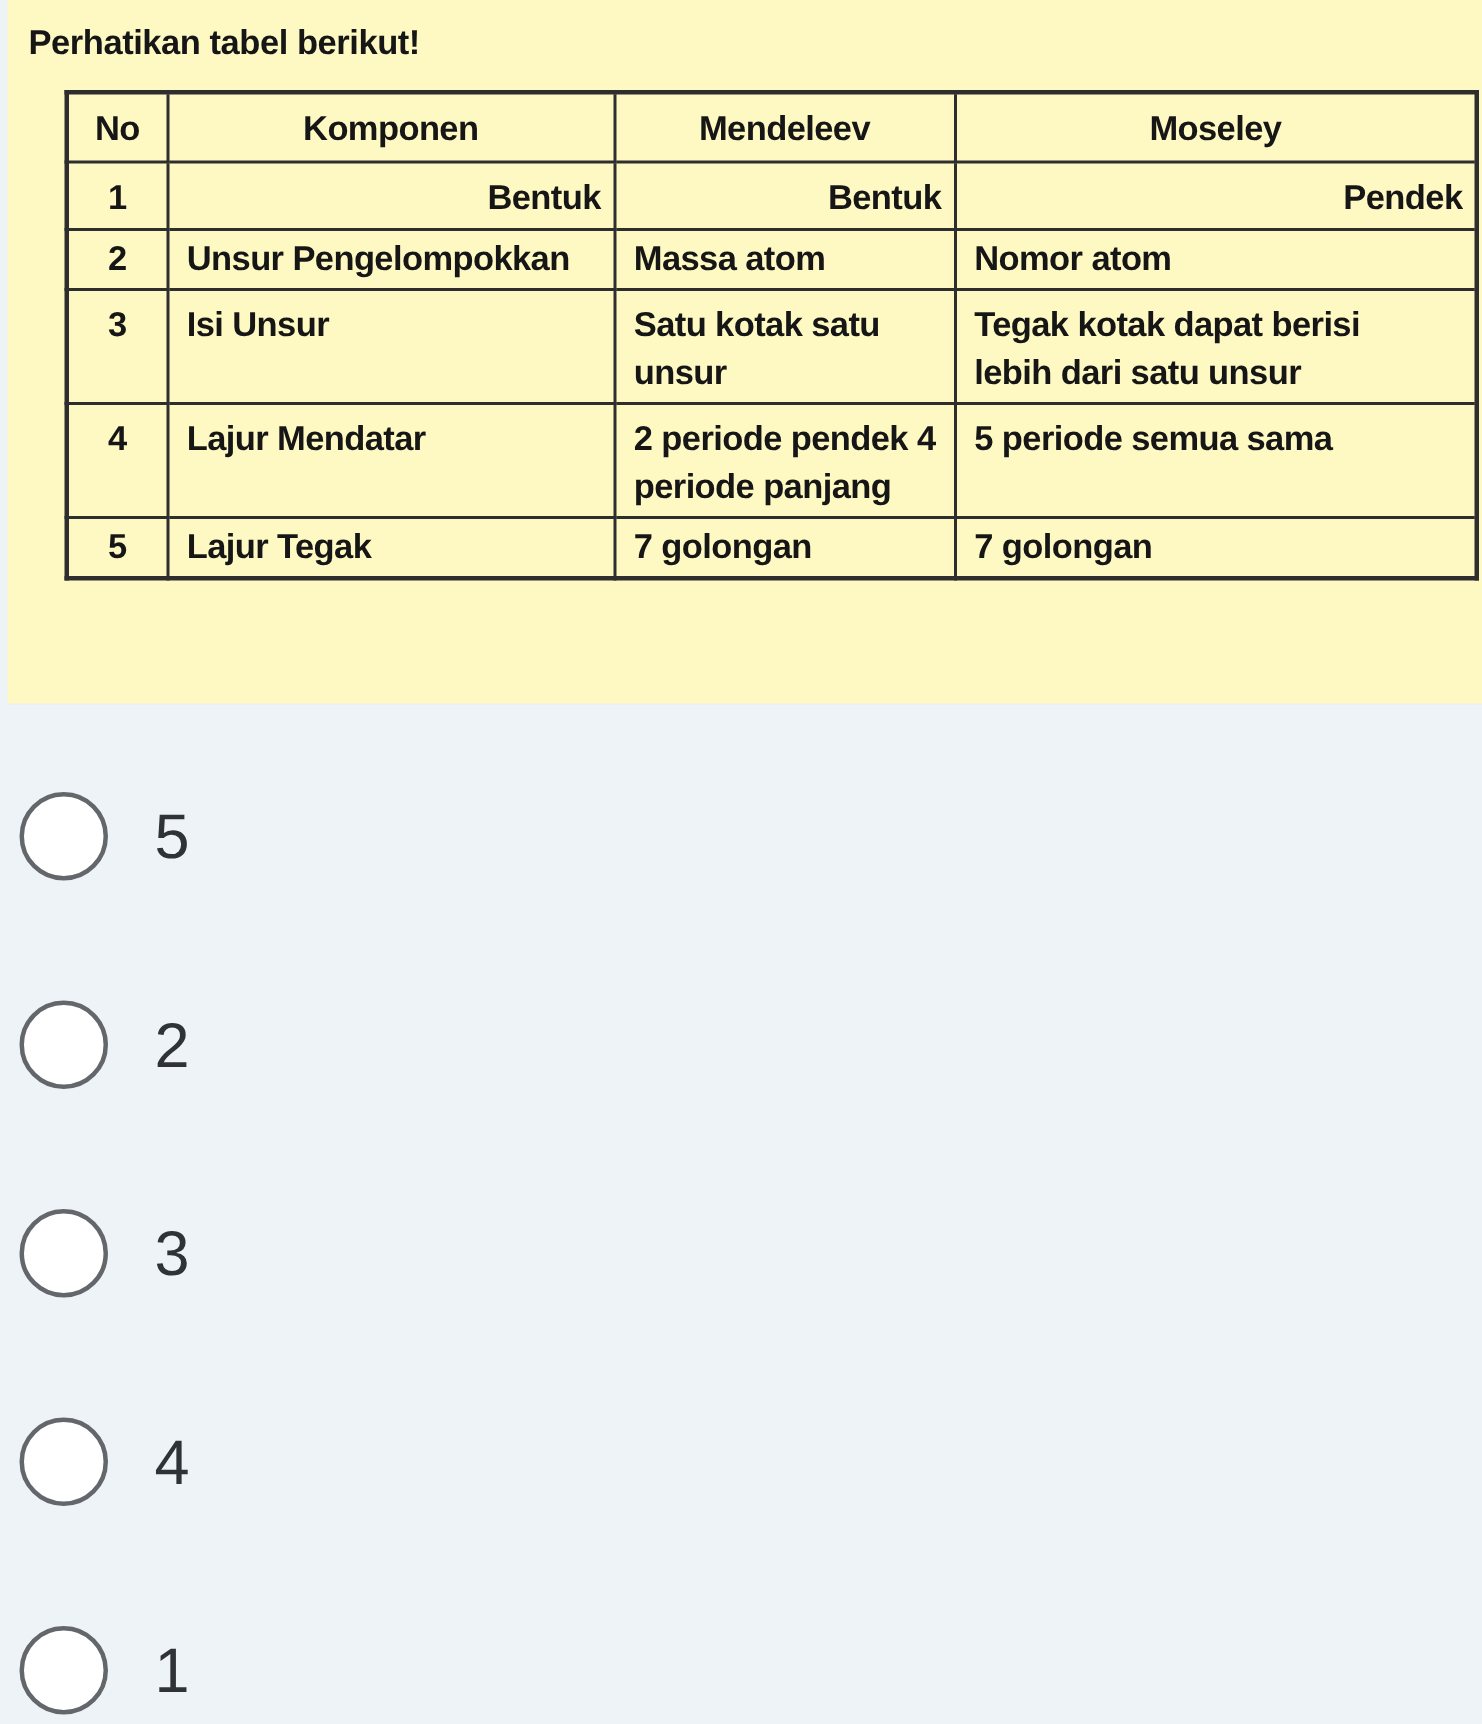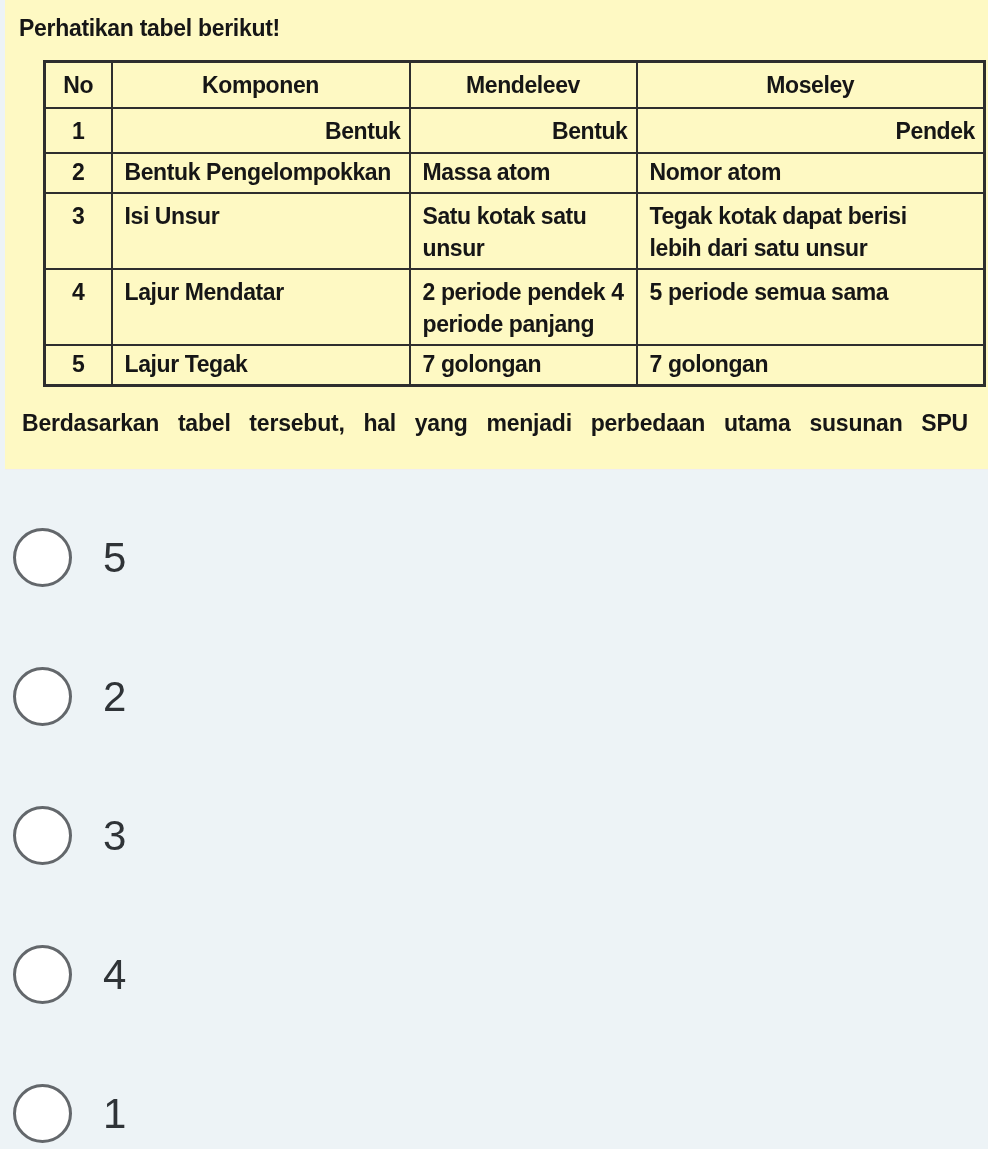--- a/index.html
+++ b/index.html
@@ -133,21 +133,21 @@
     </thead>
     <tbody>
       <tr>
         <td class="num">1</td>
         <td>Bentuk</td>
         <td>Bentuk</td>
         <td>Pendek</td>
       </tr>
       <tr>
         <td class="num">2</td>
-        <td>Bentuk Pengelompokkan</td>
+        <td>Unsur Pengelompokkan</td>
         <td>Massa atom</td>
         <td>Nomor atom</td>
       </tr>
       <tr>
         <td class="num">3</td>
         <td>Isi Unsur</td>
         <td>Satu kotak satu
 unsur</td>
         <td>Tegak kotak dapat berisi
 lebih dari satu unsur</td>
@@ -161,21 +161,20 @@
       </tr>
       <tr>
         <td class="num">5</td>
         <td>Lajur Tegak</td>
         <td>7 golongan</td>
         <td>7 golongan</td>
       </tr>
     </tbody>
   </table>
 
-  <p class="prompt justified">Berdasarkan tabel tersebut, hal yang menjadi perbedaan utama susunan SPU</p>
 </div>
 
 <div class="options">
   <div class="option">
     <span class="radio"></span>
     <span class="option-label">5</span>
   </div>
   <div class="option">
     <span class="radio"></span>
     <span class="option-label">2</span>

